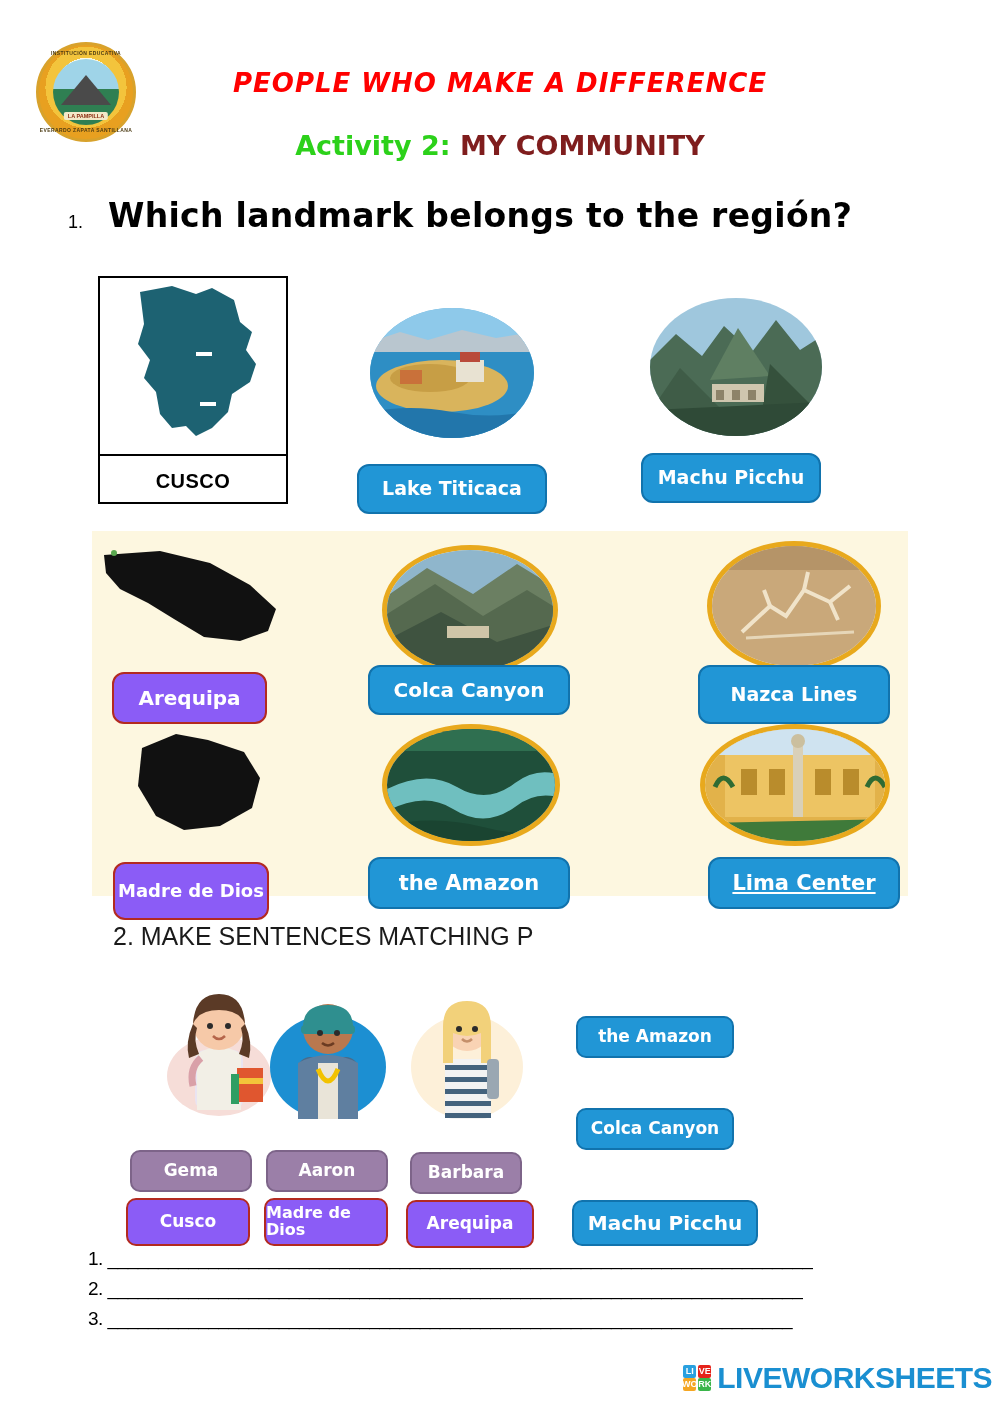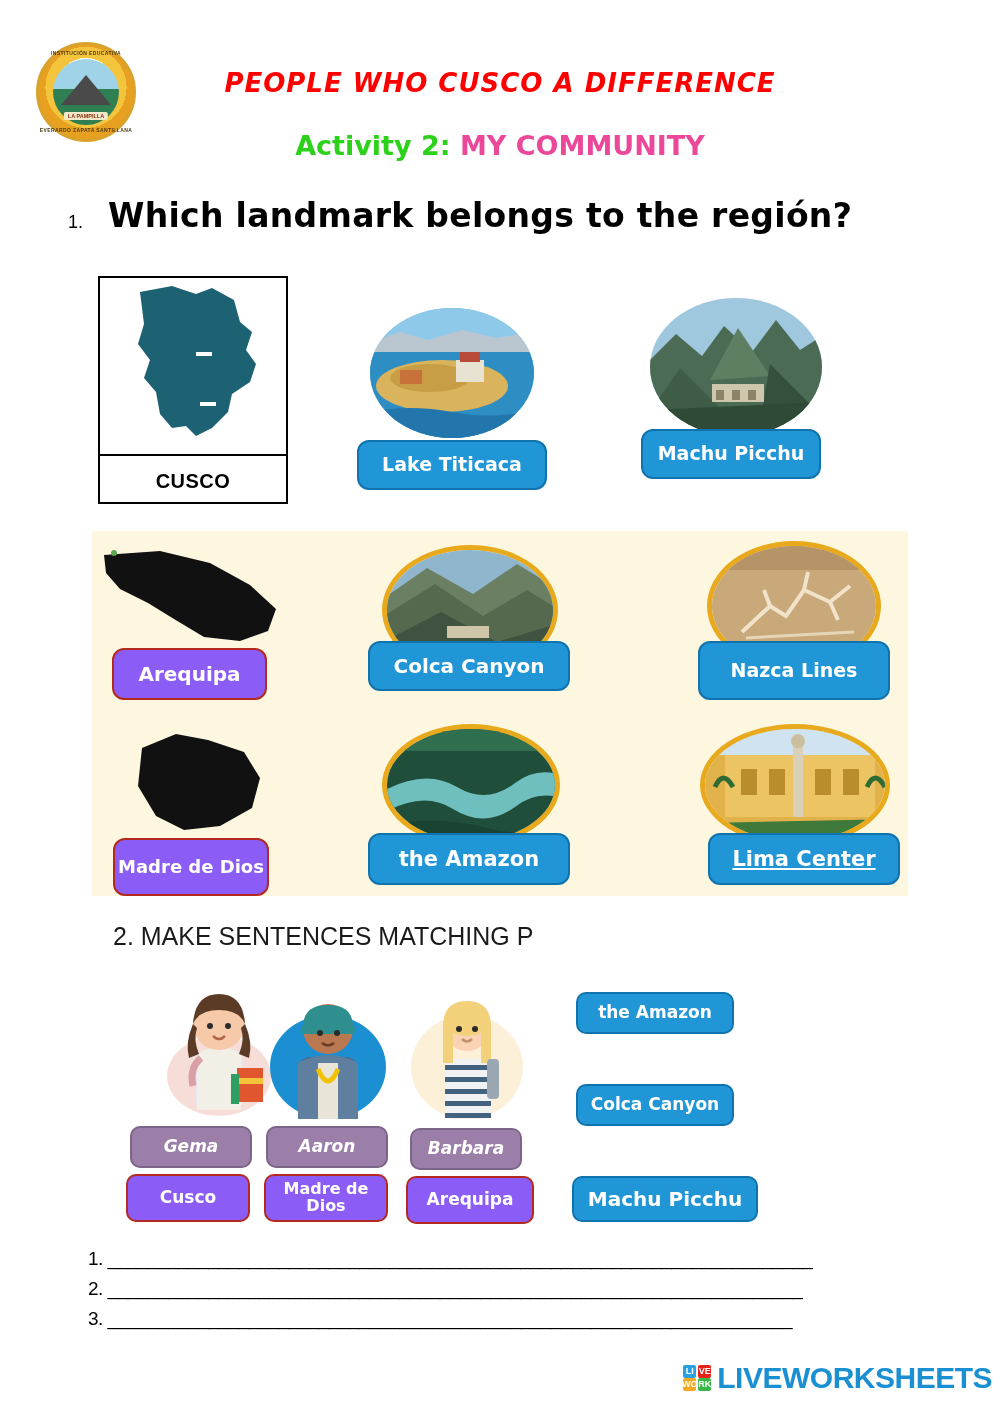--- a/index.html
+++ b/index.html
@@ -98,21 +98,21 @@
   .title-sub {
     position: absolute;
     left: 0; right: 0;
     top: 130px;
     text-align: center;
     font-size: 27px;
     font-weight: bold;
     font-family: "DejaVu Sans", sans-serif;
   }
   .title-sub .green { color: #2cd11a; }
-  .title-sub .red { color: #ec4899; }
+  .title-sub .red { color: #7f1d1d; }
 
   .level-badge {
     position: absolute;
     right: 36px;
     top: 56px;
     width: 116px;
     height: 62px;
     background: #000;
     color: #fff;
     display: flex;
@@ -179,26 +179,27 @@
     box-sizing: border-box;
   }
   .bubble-gold { border: 5px solid #e8a91d; }
 
   .tag {
     position: absolute;
     border-radius: 12px;
     display: flex;
     align-items: center;
     justify-content: center;
-    text-align: center;
+    text-align: left;
     color: #fff;
     font-weight: bold;
     font-family: "DejaVu Sans", sans-serif;
     line-height: 1.05;
     box-sizing: border-box;
+    margin-top: 24px;
   }
   .tag-blue {
     background: #2196d6;
     border: 2px solid #1173ad;
   }
   .tag-red {
     background: #8b5cf6;
     border: 2px solid #b32a20;
   }
   .tag-purple {
@@ -273,21 +274,20 @@
   }
   #kid1 { left: 145px; top: 980px; }
   #kid2 { left: 254px; top: 985px; }
   #kid3 { left: 393px; top: 985px; }
 
   .name-tag {
     position: absolute;
     height: 42px;
     border-radius: 10px;
     font-size: 17px;
-    font-style: italic;
   }
   #gema-tag { left: 130px; top: 1126px; width: 122px; }
   #aaron-tag { left: 266px; top: 1126px; width: 122px; }
   #barbara-tag { left: 410px; top: 1128px; width: 112px; }
 
   .place-tag {
     position: absolute;
     height: 48px;
     border-radius: 10px;
     font-size: 17px;
@@ -360,21 +360,21 @@
 
   <div class="school-logo">
     <div class="ring-text">
       <span class="t1">INSTITUCIÓN EDUCATIVA</span>
       <span class="t2">EVERARDO ZAPATA SANTILLANA</span>
     </div>
     <div class="inner"></div>
     <div class="banner">LA PAMPILLA</div>
   </div>
 
-  <div class="title-main">PEOPLE WHO CUSCO A DIFFERENCE</div>
+  <div class="title-main">PEOPLE WHO MAKE A DIFFERENCE</div>
 
   <div class="title-sub">
     <span class="green">Activity 2:</span>
     <span class="red">MY COMMUNITY</span>
   </div>
 
 </div>
 
 <div class="q1-number">1.</div>
 <div class="q1-text">Which landmark belongs to the región?</div>

